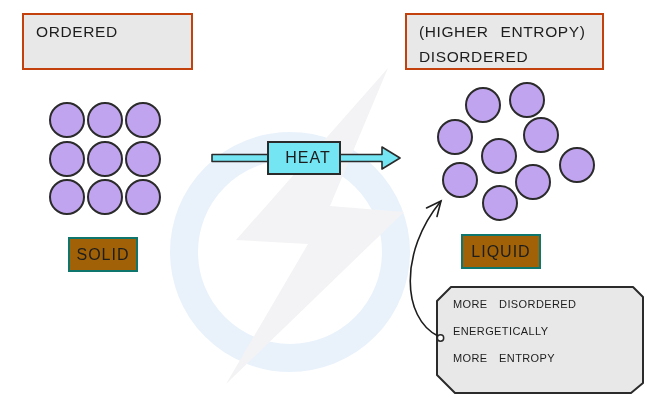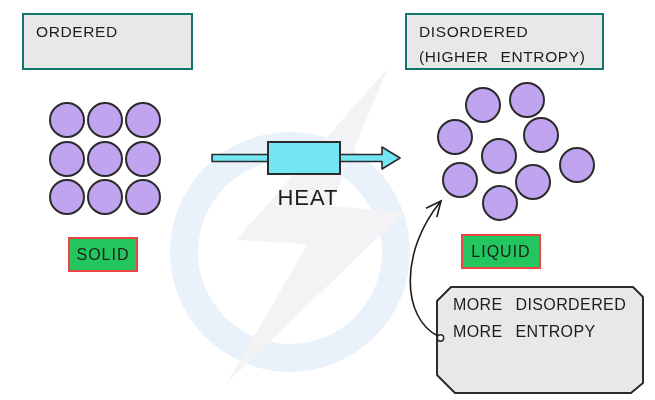--- a/index.html
+++ b/index.html
@@ -4,45 +4,45 @@
 <style>
   html,body{margin:0;padding:0;background:#ffffff;}
   .stage{
     position:relative;width:655px;height:400px;background:#ffffff;overflow:hidden;
     font-family:"Liberation Sans", sans-serif;color:#1d1d1d;
   }
   .layer{position:absolute;left:0;top:0;width:655px;height:400px;}
   svg.layer{pointer-events:none;}
 
   .label-box{
-    position:absolute;background:#E8E8E8;border:2px solid #0f766e;
+    position:absolute;background:#E8E8E8;border:2px solid #c2410c;
     padding:4px 12px;line-height:25px;font-size:15.5px;letter-spacing:0.6px;word-spacing:7px;
     box-sizing:border-box;
   }
   .label-box div{white-space:nowrap;}
 
   .state-box{
-    position:absolute;background:#22c55e;border:2px solid #ef4444;
+    position:absolute;background:#a16207;border:2px solid #0f766e;
     display:flex;align-items:center;justify-content:center;
     font-size:16px;letter-spacing:1px;box-sizing:border-box;
   }
 
   .heat-label{
     position:absolute;left:268px;top:142px;width:80px;height:32px;
     display:flex;align-items:center;justify-content:center;
-    font-size:22px;letter-spacing:1px;margin-top:40px;
+    font-size:16px;letter-spacing:1px;
   }
 
   .particle{
     position:absolute;border-radius:50%;border:2px solid #2b2b2b;box-sizing:border-box;
   }
 
   .note-text{
     position:absolute;left:453px;top:291px;width:190px;
-    font-size:16px;line-height:27px;letter-spacing:0.4px;word-spacing:8px;
+    font-size:11px;line-height:27px;letter-spacing:0.4px;word-spacing:8px;
   }
   .note-text div{white-space:nowrap;}
 </style>
 </head>
 <body>
 
 <div class="stage">
 
   <svg class="layer" viewBox="0 0 655 400">
     <circle cx="290" cy="252" r="106" fill="none" stroke="#E9F2FB" stroke-width="28"></circle>
@@ -59,22 +59,22 @@
 
     <path d="M 438 336 C 402 318, 399 252, 441 201" fill="none" stroke="#1d1d1d" stroke-width="1.6"></path>
     <path d="M 437 216.5 L 441 201 L 426.5 208" fill="none" stroke="#1d1d1d" stroke-width="1.6" stroke-linecap="round"></path>
   </svg>
 
   <div class="label-box" style="left:22px;top:13px;width:171px;height:57px;">
     <div>ORDERED</div>
   </div>
 
   <div class="label-box" style="left:405px;top:13px;width:199px;height:57px;">
+    <div>(HIGHER ENTROPY)</div>
     <div>DISORDERED</div>
-    <div>(HIGHER ENTROPY)</div>
   </div>
 
   <div class="layer">
       <div class="particle" style="left: 49px; top: 102px; width: 36px; height: 36px; background: rgb(192, 164, 239); border-color: rgb(43, 43, 43);"></div>
       <div class="particle" style="left: 87px; top: 102px; width: 36px; height: 36px; background: rgb(192, 164, 239); border-color: rgb(43, 43, 43);"></div>
       <div class="particle" style="left: 125px; top: 102px; width: 36px; height: 36px; background: rgb(192, 164, 239); border-color: rgb(43, 43, 43);"></div>
       <div class="particle" style="left: 49px; top: 141px; width: 36px; height: 36px; background: rgb(192, 164, 239); border-color: rgb(43, 43, 43);"></div>
       <div class="particle" style="left: 87px; top: 141px; width: 36px; height: 36px; background: rgb(192, 164, 239); border-color: rgb(43, 43, 43);"></div>
       <div class="particle" style="left: 125px; top: 141px; width: 36px; height: 36px; background: rgb(192, 164, 239); border-color: rgb(43, 43, 43);"></div>
       <div class="particle" style="left: 49px; top: 179px; width: 36px; height: 36px; background: rgb(192, 164, 239); border-color: rgb(43, 43, 43);"></div>
@@ -97,16 +97,17 @@
 
   <div class="state-box" style="left:68px;top:237px;width:70px;height:35px;">
     <span>SOLID</span>
   </div>
   <div class="state-box" style="left:461px;top:234px;width:80px;height:35px;">
     <span>LIQUID</span>
   </div>
 
   <div class="note-text">
     <div>MORE DISORDERED</div>
+    <div>ENERGETICALLY</div>
     <div>MORE ENTROPY</div>
   </div>
 
 </div>
 
 </body></html>

